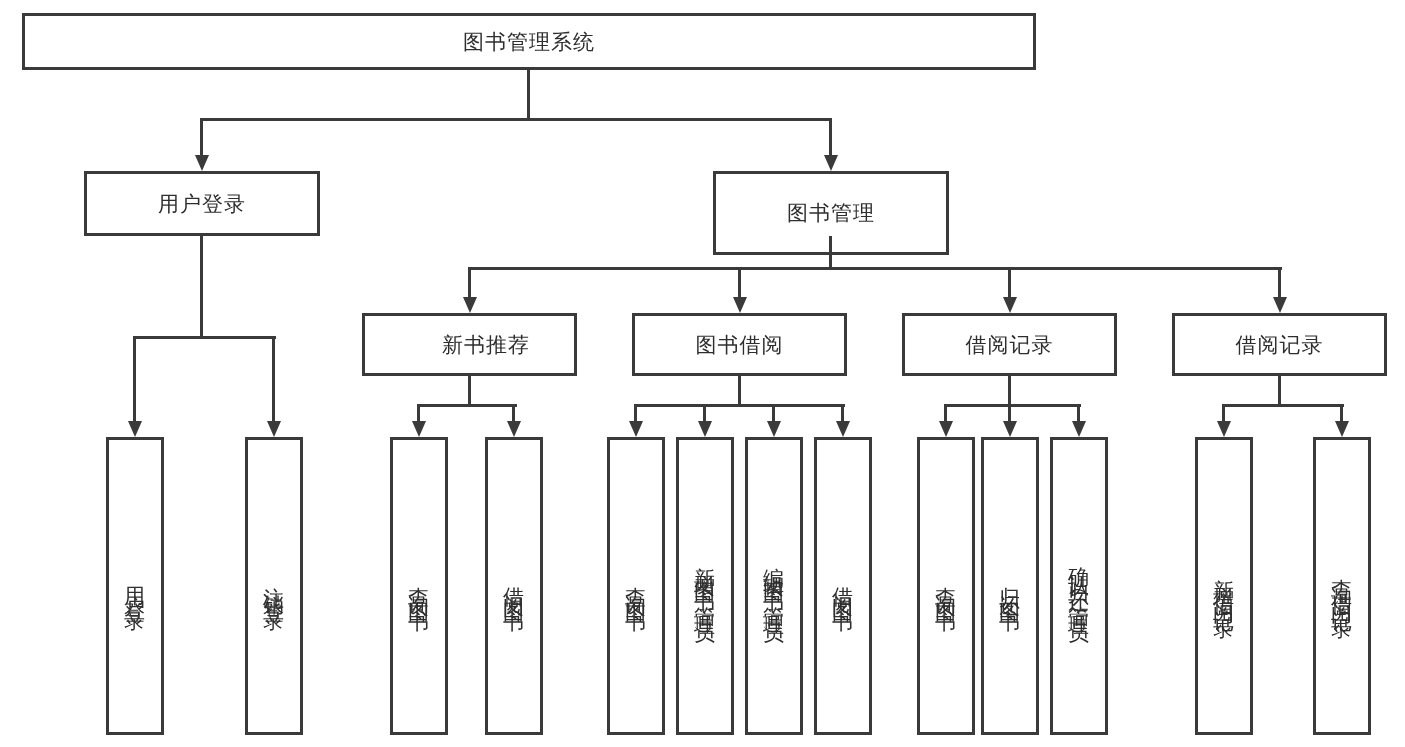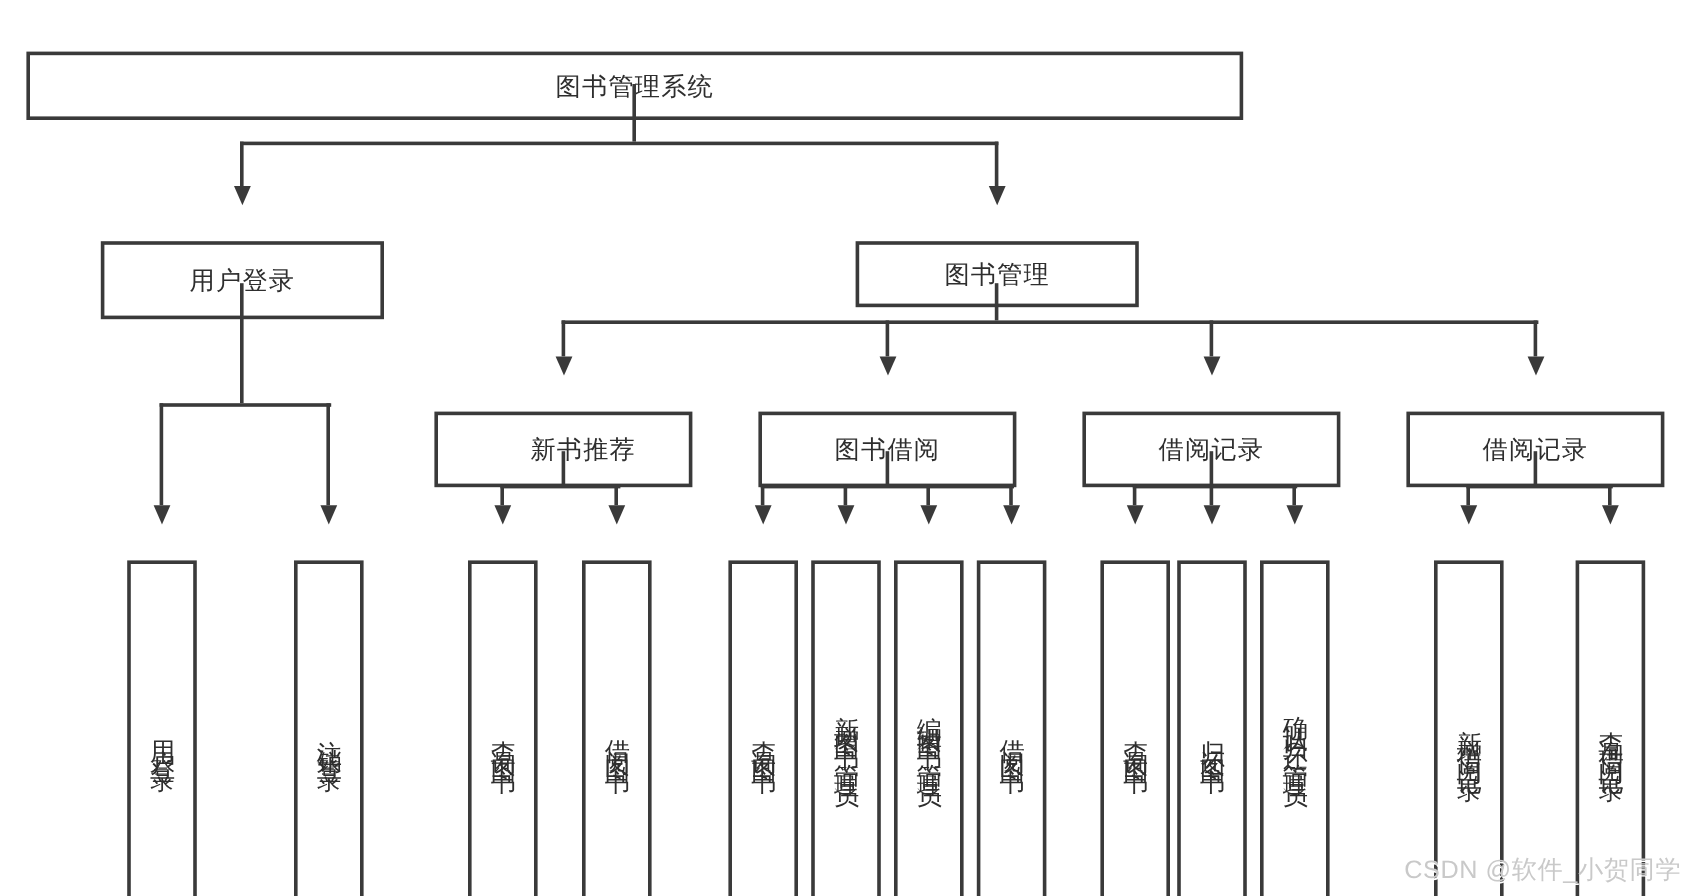--- a/index.html
+++ b/index.html
@@ -3,21 +3,21 @@
 <meta charset="utf-8">
 <style>
   html,body{margin:0;padding:0;background:#ffffff;}
   .stage{
     position:relative;width:1405px;height:747px;background:#ffffff;overflow:hidden;
     font-family:"Liberation Sans","DejaVu Sans",sans-serif;color:#2e2e2e;
   }
   
   .box{
     position:absolute;box-sizing:border-box;background:#ffffff;
-    border:3px solid #3a3a3a;display:flex;align-items:center;justify-content:center;margin-top:30px;
+    border:3px solid #3a3a3a;display:flex;align-items:center;justify-content:center;
   }
   .hlabel{font-size:21px;letter-spacing:1px;white-space:nowrap;}
   .leaf .vtext{
     writing-mode:vertical-rl;text-orientation:mixed;
     font-size:21px;letter-spacing:8px;line-height:1;white-space:nowrap;
   }
   
   .v{position:absolute;width:3px;background:#3a3a3a;}
   .h{position:absolute;height:3px;background:#3a3a3a;}
   .tri{
@@ -32,21 +32,21 @@
 </style>
 </head>
 <body>
 
 <div class="stage">
 
   <div class="box hlabel" style="left:22px;top:13px;width:1014px;height:57px;">图书管理系统</div>
 
   <div class="box hlabel" style="left:84px;top:171px;width:236px;height:65px;">用户登录</div>
 
-  <div class="box hlabel" style="left:713px;top:171px;width:236px;height:55px;font-family:Liberation Serif, serif;">图书管理</div>
+  <div class="box hlabel" style="left:713px;top:171px;width:236px;height:84px;font-family:Liberation Serif, serif;">图书管理</div>
 
   <div class="box hlabel" style="left:362px;top:313px;width:215px;height:63px;padding-left:33px;">新书推荐</div>
 
   <div class="box hlabel" style="left:632px;top:313px;width:215px;height:63px;">图书借阅</div>
 
   <div class="box hlabel" style="left:902px;top:313px;width:215px;height:63px;">借阅记录</div>
 
   <div class="box hlabel" style="left:1172px;top:313px;width:215px;height:63px;">借阅记录</div>
 
   <div class="box leaf" style="left:106px;top:437px;width:58px;height:298px;">
@@ -148,14 +148,13 @@
     <div class="tri" style="left:1072px;top:421px;"></div>
 
     <div class="v" style="left:1278px;top:376px;height:28px;"></div>
     <div class="h" style="left:1222px;top:404px;width:122px;"></div>
     <div class="v" style="left:1222px;top:404px;height:17px;"></div>
     <div class="tri" style="left:1217px;top:421px;"></div>
     <div class="v" style="left:1340px;top:404px;height:17px;"></div>
     <div class="tri" style="left:1335px;top:421px;"></div>
   </div>
 
-  <div class="watermark">CSDN @软件_小贺同学</div>
 </div>
 
 </body></html>

